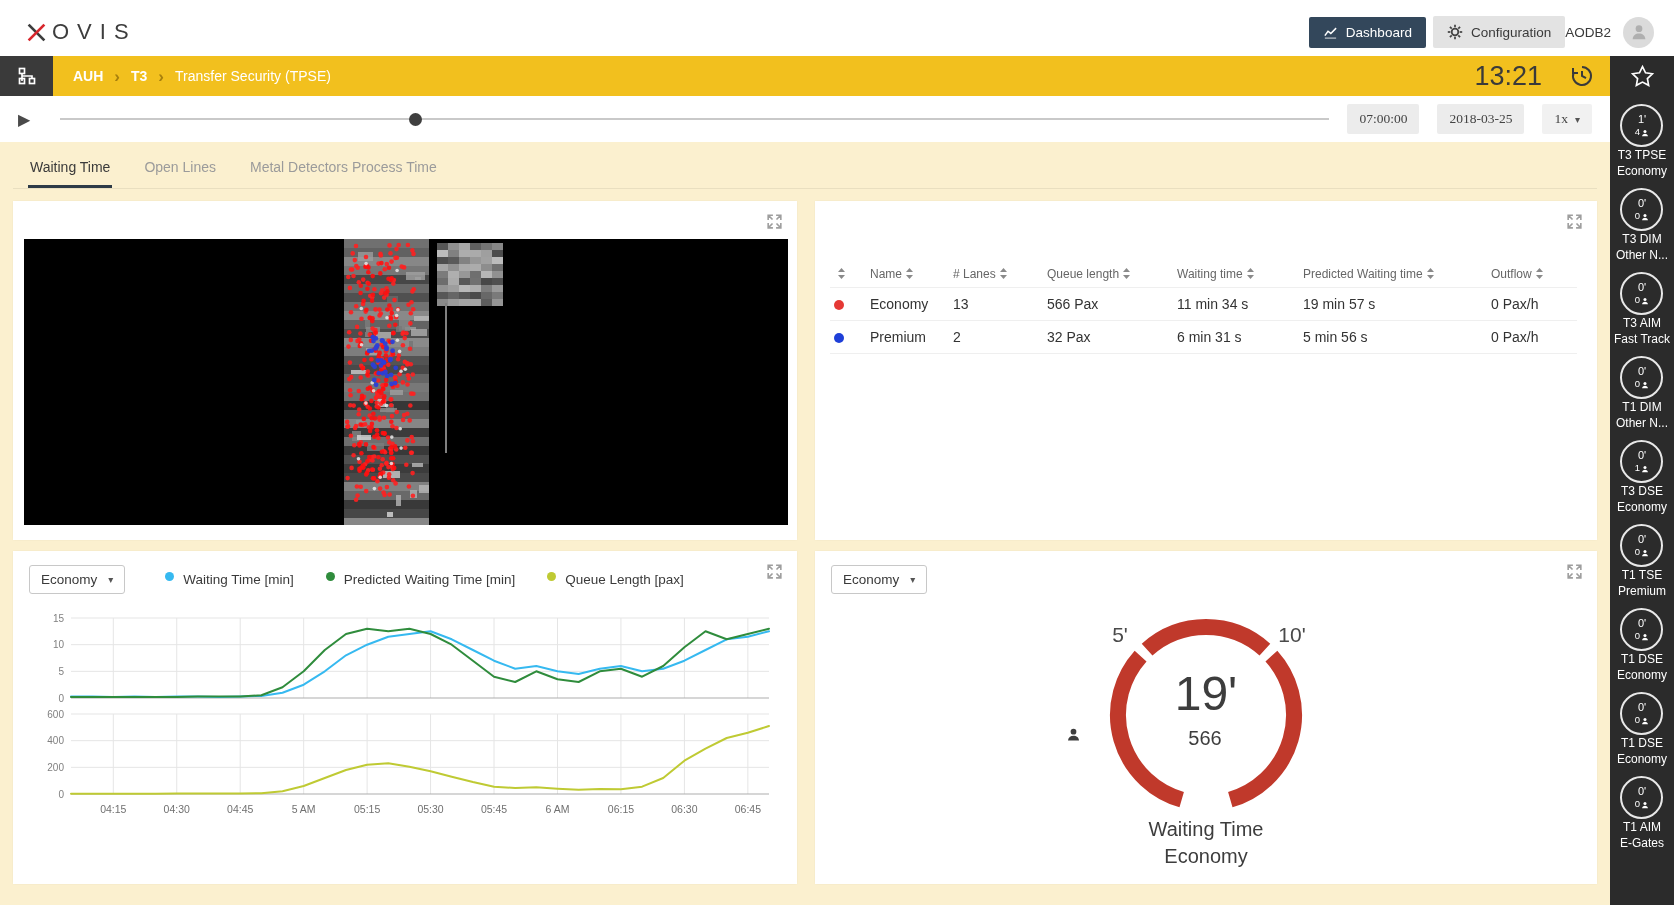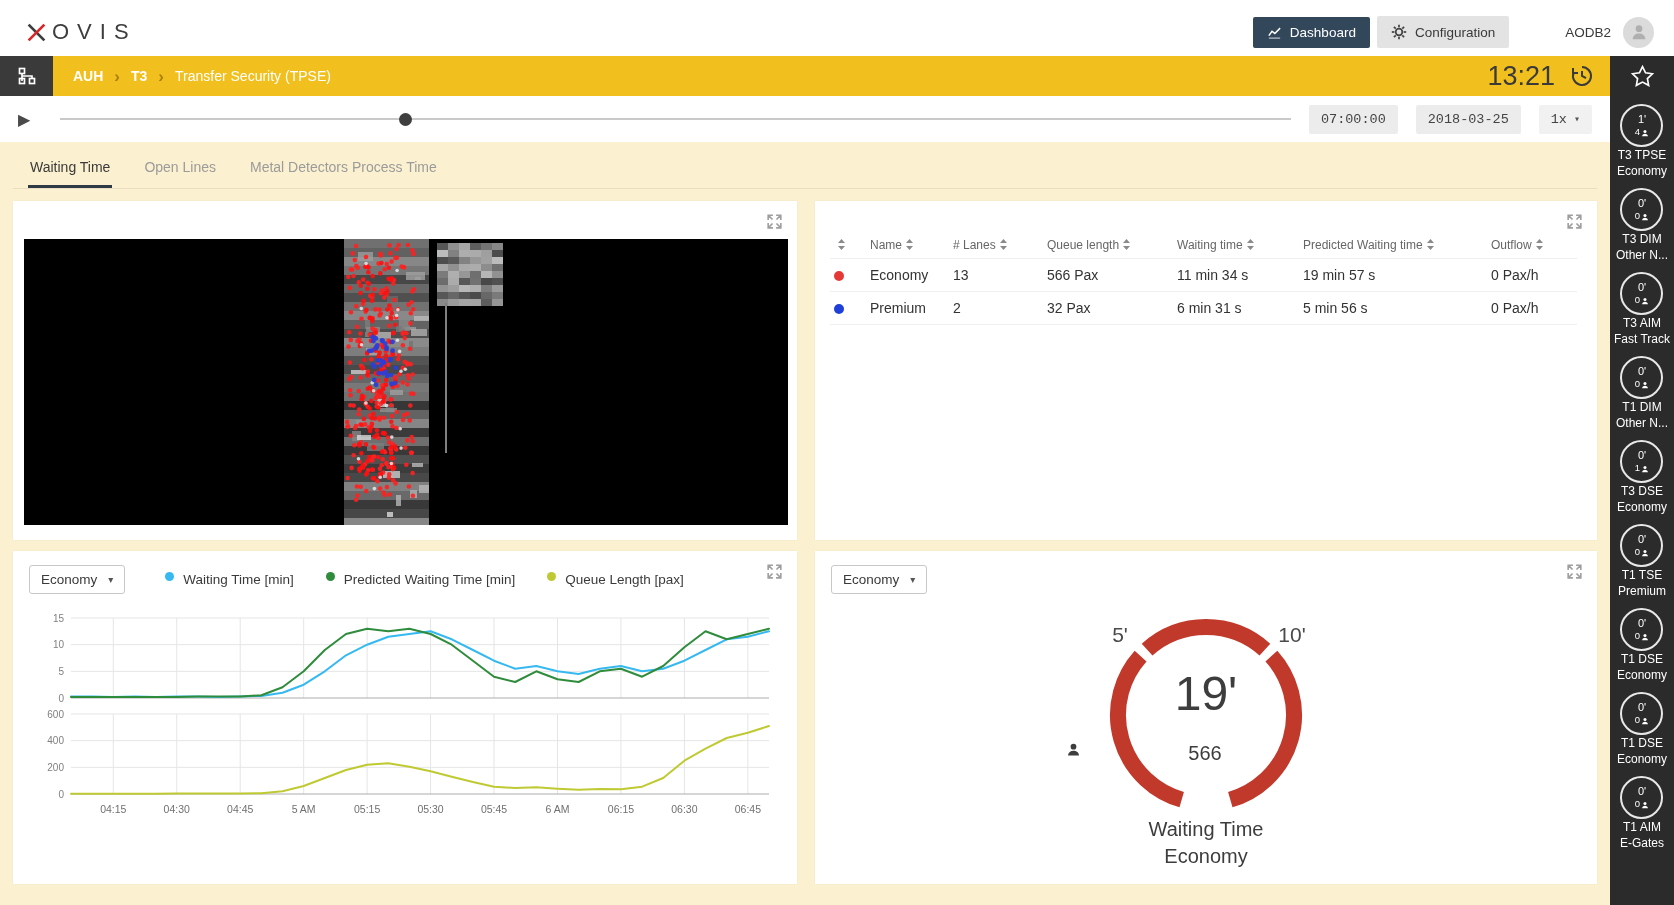--- a/index.html
+++ b/index.html
@@ -8,61 +8,61 @@
   .app{width:1674px;height:905px;display:flex;flex-direction:column}
 
   
   .topbar{height:56px;flex:0 0 56px;background:#fff;display:flex;align-items:center;justify-content:space-between;padding:8px 20px 0 26px}
   .logo{display:flex;align-items:center;gap:5px}
   .logo-text{font-size:22px;letter-spacing:8px;color:#3d3d3d}
   .topbar-right{display:flex;align-items:center}
   .btn{display:flex;align-items:center;gap:8px;font-size:13.5px;padding:8px 14px;border:none;border-radius:2px;cursor:pointer;font-family:inherit}
   .btn-dash{background:#33475B;color:#fff}
   .btn-config{background:#E3E3E3;color:#3a3a3a;margin-left:7px}
-  .user{font-size:13.5px;color:#3a3a3a;margin-left:56px}
+  .user{font-size:13.5px;color:#3a3a3a;}
   .avatar{width:31px;height:31px;border-radius:50%;background:#DBDBDB;display:flex;align-items:center;justify-content:center;margin-left:12px;border:none;cursor:pointer}
 
   .body{flex:1;display:flex;min-height:0}
   .main{width:1610px;display:flex;flex-direction:column;min-height:0}
 
   
   .crumbbar{height:40px;flex:0 0 40px;background:#F2C01E;display:flex;align-items:center}
   .tree-btn{width:53px;height:40px;background:#3A3A3A;border:none;display:flex;align-items:center;justify-content:center;cursor:pointer}
   .breadcrumb{display:flex;align-items:center;gap:11px;margin-left:20px;font-size:14px;color:#fff}
   .crumb-b{font-weight:bold}
   .chev{color:#A8800D;font-size:17px;font-weight:bold;line-height:1}
-  .crumb-right{margin-left:auto;display:flex;align-items:center;gap:15px;padding-right:16px}
+  .crumb-right{margin-left:auto;display:flex;align-items:center;gap:28px;padding-right:16px}
   .clock-text{font-size:27px;color:#3a3a3a}
   .hist-btn{background:none;border:none;cursor:pointer;display:flex;align-items:center}
 
   
   .playbar{height:46px;flex:0 0 46px;background:#fff;display:flex;align-items:center;gap:18px;padding:0 18px}
   .play-btn{background:none;border:none;font-size:16px;color:#4a4a4a;cursor:pointer;width:24px;text-align:left}
   .slider{flex:1;position:relative;height:14px;cursor:pointer}
   .slider .track{position:absolute;left:0;right:0;top:6px;height:2px;background:#C9C9C9}
   .slider .handle{position:absolute;top:1px;width:13px;height:13px;border-radius:50%;background:#3F3F3F}
-  .chip{background:#ECECEC;border:none;border-radius:2px;padding:7px 12px;font-size:13.5px;color:#444;font-family:Liberation Mono, monospace;cursor:pointer}
+  .chip{background:#ECECEC;border:none;border-radius:2px;padding:7px 12px;font-size:13.5px;color:#444;font-family:Liberation Serif, serif;cursor:pointer}
   .chip-speed{display:flex;align-items:center;gap:7px;background:#F1F1F1}
   .caret{font-size:10px;color:#555}
 
   
   .content{flex:1;background:#FBF0CF;padding:0 13px;min-height:0}
   .tabs{display:flex;gap:30px;padding:10px 15px 0 15px;border-bottom:1px solid rgba(0,0,0,.07);margin-bottom:12px}
   .tab{font-size:14px;color:#9B9B9B;padding:7px 2px 10px;cursor:pointer}
   .tab.active{color:#3a3a3a;border-bottom:3px solid #2E3B47}
 
   .cards{display:grid;grid-template-columns:784px 782px;grid-template-rows:339px 333px;gap:11px 18px}
   .card{background:#fff;position:relative;box-shadow:0 0 2px rgba(0,0,0,.05)}
   .expand{position:absolute;top:9px;right:11px;background:none;border:none;cursor:pointer;padding:2px;z-index:2}
 
   .card-map{padding:38px 9px 15px 11px}
   .map{width:100%;height:100%;background:#000}
   .map svg{width:100%;height:100%;display:block}
 
-  .card-table{padding:31px 20px 0 15px}
+  .card-table{padding:60px 20px 0 15px}
   table{width:100%;border-collapse:collapse}
   th{font-size:12px;color:#666;text-align:left;font-weight:normal;padding:6px 4px;white-space:nowrap}
   th .sort{margin-left:4px;vertical-align:-1px}
   td{font-size:14px;color:#333;padding:8px 4px;border-top:1px solid #EFEFEF}
   tbody tr:last-child td{border-bottom:1px solid #EFEFEF}
   .col0{width:36px}.col1{width:83px}.col2{width:94px}.col3{width:130px}.col4{width:126px}.col5{width:188px}
   .dot{display:inline-block;width:10px;height:10px;border-radius:50%;vertical-align:middle}
 
   .card-charts{padding:12px 16px}
   .chart-head{display:flex;align-items:center;gap:40px;margin:2px 0 4px}
@@ -70,21 +70,21 @@
   .legend{display:flex;align-items:center;gap:32px}
   .legend-item{display:flex;align-items:flex-start;gap:9px;font-size:13.5px;color:#3a3a3a}
   .legend-dot{width:9px;height:9px;border-radius:50%}
   #chartTop{margin-top:12px}
 
   .card-gauge{padding:14px 16px;display:flex;flex-direction:column}
   .gauge-wrap{position:relative;width:280px;height:212px;margin:16px auto 4px}
   .gauge-wrap svg{position:absolute;left:0;top:0}
   .g-tick{position:absolute;font-size:21px;color:#4a4a4a;transform:translate(-50%,-50%)}
   .g-value{position:absolute;left:0;right:0;top:56px;text-align:center;font-size:48px;color:#3d3d3d}
-  .g-pax{position:absolute;left:0;right:0;top:132px;text-align:center;font-size:20px;color:#3d3d3d;display:flex;justify-content:center;align-items:flex-end;gap:2px}
+  .g-pax{position:absolute;left:0;right:0;top:117px;text-align:center;font-size:20px;color:#3d3d3d;display:flex;justify-content:center;align-items:flex-end;gap:2px}
   .g-caption{text-align:center;font-size:20px;color:#3d3d3d;line-height:1.35}
 
   
   .sidebar{width:64px;background:#2B2B2B;display:flex;flex-direction:column;align-items:center;padding-top:8px;overflow:hidden}
   .sidebar-star{background:none;border:none;cursor:pointer;margin-bottom:12px}
   .badge{display:flex;flex-direction:column;align-items:center;margin-bottom:9px;cursor:pointer}
   .bcirc{width:43px;height:43px;border:2px solid #E8E8E8;border-radius:50%;display:flex;flex-direction:column;align-items:center;justify-content:center;color:#fff}
   .bmin{font-size:11px;line-height:1}
   .bpax{font-size:9.5px;display:flex;align-items:flex-end;gap:1px;line-height:1;margin-top:2px;color:#fff}
   .blab{font-size:12px;color:#fff;line-height:1.25;margin-top:1px;max-width:62px;text-align:center;white-space:nowrap;overflow:hidden}

